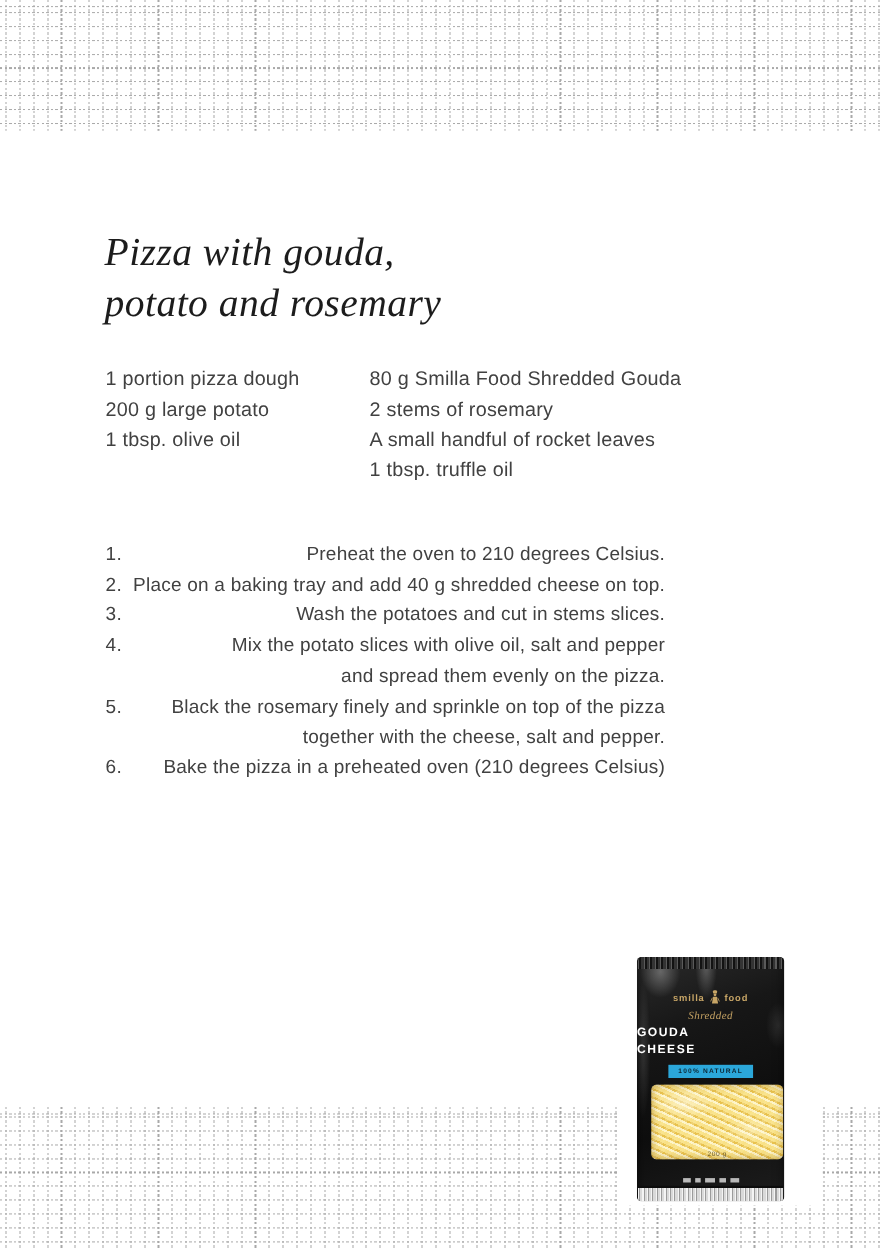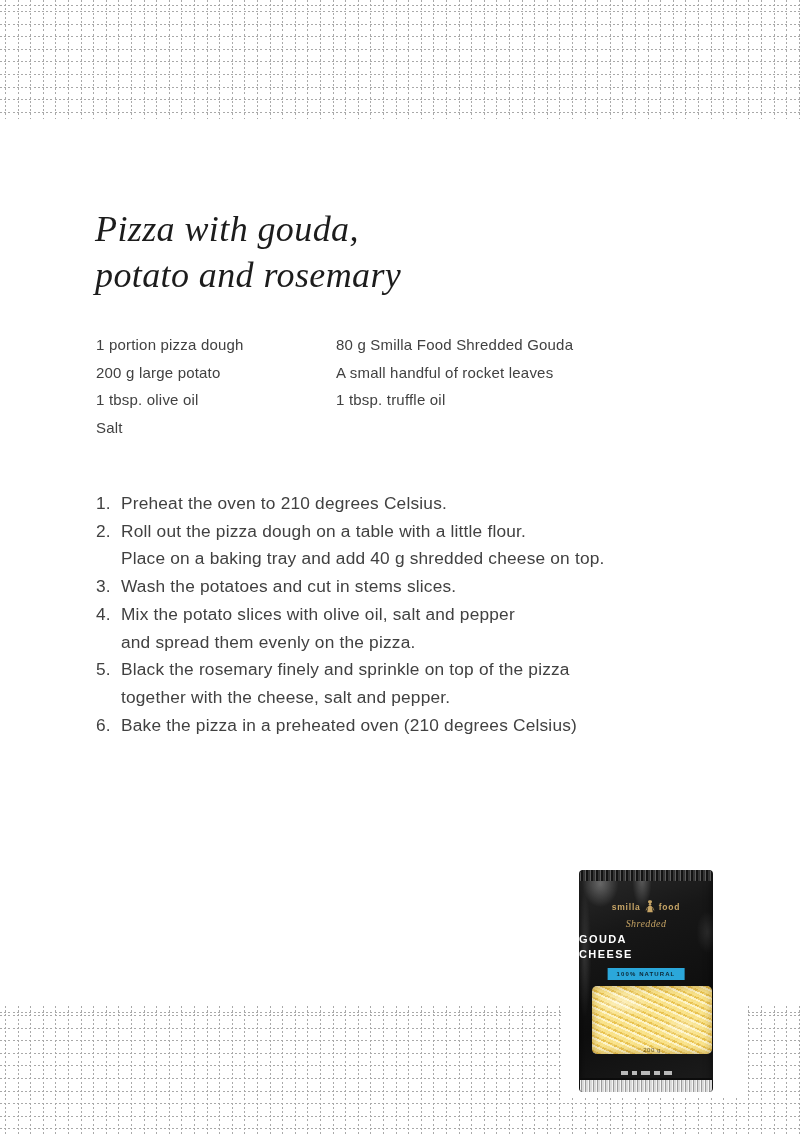--- a/index.html
+++ b/index.html
@@ -26,30 +26,30 @@
   .grid-bottom .gh{background-position:0 9px;}
   .grid-bottom .gv{background-position:5px 0;}
 
   
   .title{position:absolute;left:95px;top:206px;margin:0;
          font-family:"Liberation Serif",serif;font-style:italic;font-weight:500;
          font-size:36px;line-height:46px;color:#1c1c1c;letter-spacing:.4px;}
 
   
   .ing-col{position:absolute;margin:0;padding:0;list-style:none;
-           font-size:15px;line-height:27.7px;color:#414141;letter-spacing:.2px;font-weight:400;}
+           font-size:18px;line-height:27.7px;color:#414141;letter-spacing:.2px;font-weight:400;}
   .ing-left{left:96px;top:331px;}
   .ing-right{left:336px;top:331px;}
 
   
   .steps{position:absolute;left:96px;top:490px;margin:0;padding:0;list-style:none;
          font-size:17.3px;line-height:27.7px;color:#414141;letter-spacing:.2px;}
   .step{display:flex;}
   .step .num{width:25px;flex:0 0 25px;}
-  .step .lines{flex:1;}
+  .step .lines{flex:1;text-align:right;}
 
   
   .photo{position:absolute;left:562px;top:854px;width:186px;height:242px;background:#fff;z-index:2;}
   .package{position:absolute;left:17px;top:16px;width:134px;height:222px;border-radius:4px;
            background:
              radial-gradient(ellipse 26px 34px at 16% 6%,rgba(255,255,255,.30),transparent 70%),
              radial-gradient(ellipse 14px 42px at 47% 4%,rgba(255,255,255,.26),transparent 70%),
              radial-gradient(ellipse 10px 90px at 4% 38%,rgba(255,255,255,.14),transparent 70%),
              radial-gradient(ellipse 16px 30px at 96% 28%,rgba(255,255,255,.10),transparent 70%),
              linear-gradient(160deg,#2b2b2b 0%,#171717 28%,#0e0e0e 62%,#1d1d1d 100%);
@@ -100,40 +100,39 @@
   <h1 class="title">
     <div>Pizza with gouda,</div>
     <div>potato and rosemary</div>
   </h1>
 
   <div>
     <ul class="ing-col ing-left">
       <li>1 portion pizza dough</li>
       <li>200 g large potato</li>
       <li>1 tbsp. olive oil</li>
-      <li>Salt</li>
     </ul>
     <ul class="ing-col ing-right">
       <li>80 g Smilla Food Shredded Gouda</li>
+      <li>2 stems of rosemary</li>
       <li>A small handful of rocket leaves</li>
       <li>1 tbsp. truffle oil</li>
     </ul>
   </div>
 
   <ol class="steps">
     <li class="step">
       <span class="num">1.</span>
       <div class="lines">
           <div>Preheat the oven to 210 degrees Celsius.</div>
         </div>
     </li>
     <li class="step">
       <span class="num">2.</span>
       <div class="lines">
-        <div>Roll out the pizza dough on a table with a little flour.</div>
         <div>Place on a baking tray and add 40 g shredded cheese on top.</div>
       </div>
     </li>
     <li class="step">
       <span class="num">3.</span>
       <div class="lines">
           <div>Wash the potatoes and cut in stems slices.</div>
         </div>
     </li>
     <li class="step">

